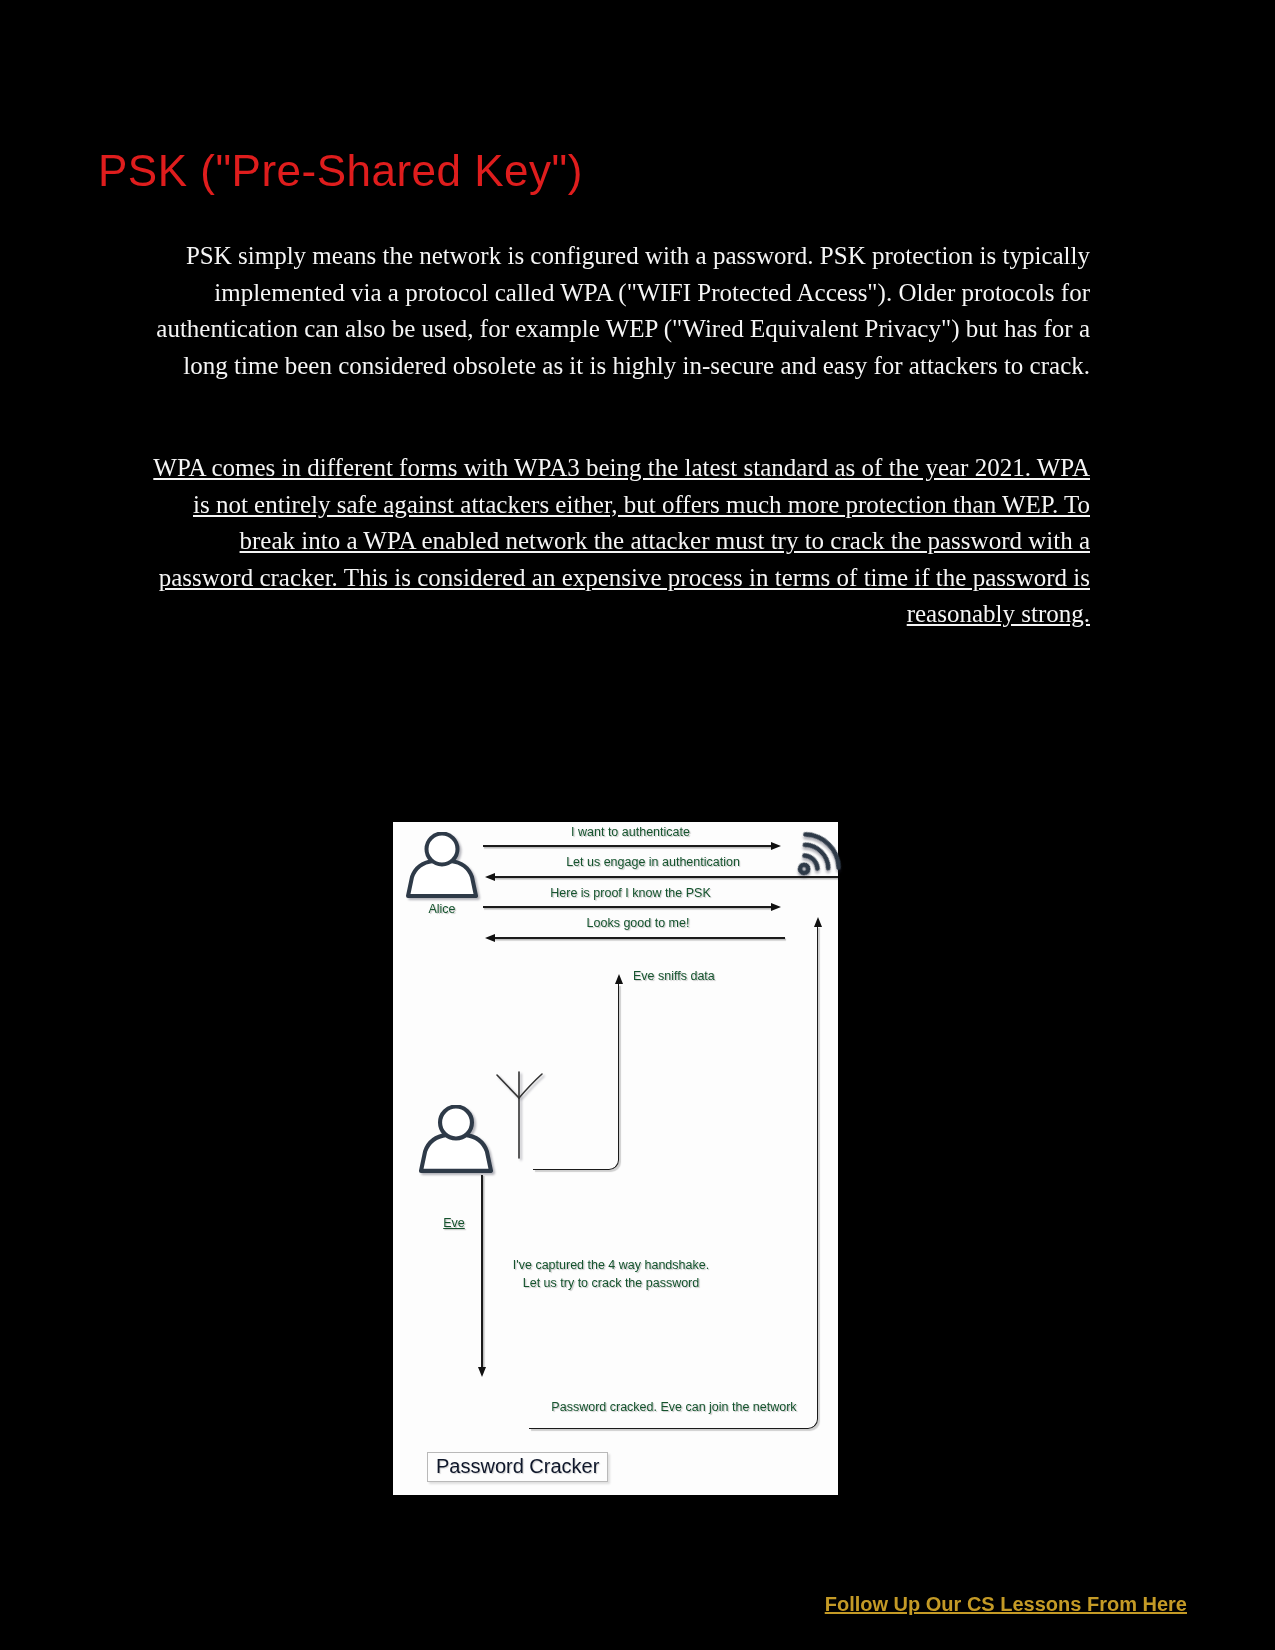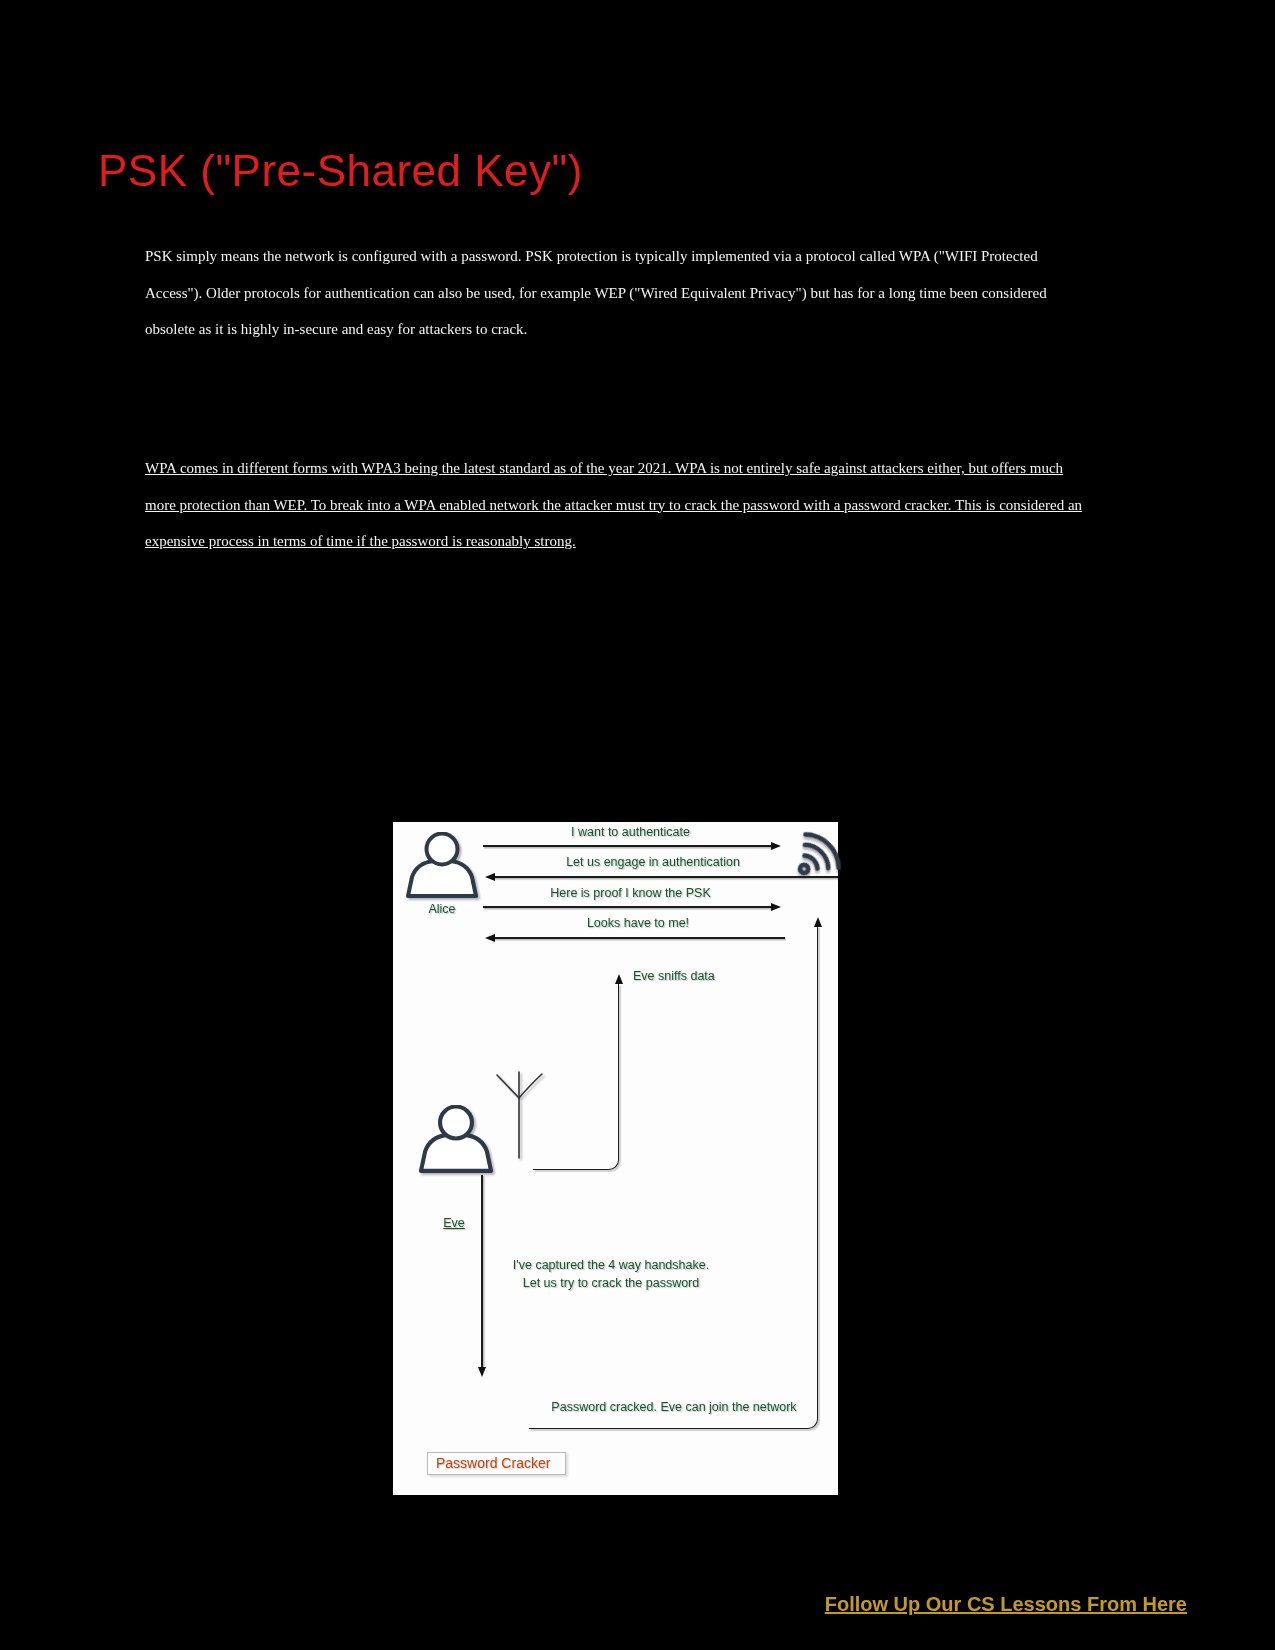--- a/index.html
+++ b/index.html
@@ -1,38 +1,38 @@
 <!DOCTYPE html>
 <html><head>
 <meta charset="utf-8">
 <style>
   html,body{margin:0;padding:0;background:#000;}
   .page{position:relative;width:1275px;height:1650px;background:#000;overflow:hidden;font-family:"Liberation Serif",serif;}
   .title{position:absolute;left:98px;top:146px;margin:0;font-family:"Liberation Sans",sans-serif;font-weight:400;font-size:44px;letter-spacing:0.5px;color:#df1d1d;}
-  .para{position:absolute;left:145px;width:945px;margin:0;font-size:15px;line-height:36.5px;color:#f5f5f5;}
+  .para{position:absolute;left:145px;width:945px;margin:0;font-size:25px;line-height:36.5px;color:#f5f5f5;text-align:right;}
   .p1{top:238px;}
   .p2{top:450px;text-decoration:underline;}
   .p3{top:661px;}
   .footer-link{position:absolute;top:1593px;right:88px;font-family:"Liberation Sans",sans-serif;font-weight:bold;font-size:20px;color:#c49a26;text-decoration:underline;cursor:pointer;}
 
   
   .diagram{position:absolute;left:393px;top:822px;width:445px;height:673px;background:#fdfdfd;font-family:"Liberation Sans",sans-serif;}
   .dg-label{position:absolute;font-size:12.5px;color:#14532d;text-shadow:1.2px 1.2px 1px rgba(0,0,0,0.22);white-space:nowrap;}
   .dg-center{text-align:center;}
   .line-h{position:absolute;height:1.5px;background:#1b1b1b;box-shadow:1px 1.5px 1px rgba(0,0,0,0.28);}
   .line-v{position:absolute;width:1.5px;background:#1b1b1b;box-shadow:1.5px 1px 1px rgba(0,0,0,0.28);}
   .elbow{position:absolute;border-right:1.5px solid #1b1b1b;border-bottom:1.5px solid #1b1b1b;border-bottom-right-radius:10px;box-shadow:2px 2px 1px rgba(0,0,0,0.18);}
   .ah{position:absolute;width:0;height:0;}
   .ah-right{border-top:4.5px solid transparent;border-bottom:4.5px solid transparent;border-left:10px solid #111;}
   .ah-left{border-top:4.5px solid transparent;border-bottom:4.5px solid transparent;border-right:10px solid #111;}
   .ah-up{border-left:4.5px solid transparent;border-right:4.5px solid transparent;border-bottom:10px solid #111;}
   .ah-down{border-left:4.5px solid transparent;border-right:4.5px solid transparent;border-top:10px solid #111;}
   .icon-abs{position:absolute;filter:drop-shadow(2px 2.5px 1px rgba(40,40,60,0.35));}
   .wifi-rot{transform:rotate(45deg);}
-  .cracker-box{position:absolute;left:34px;top:630px;border:1px solid #b9b9b9;background:#fdfdfd;padding:2px 15px 3px 8px;font-size:14px;color:#c2410c;text-shadow:1px 1px 1px rgba(0,0,0,0.18);box-shadow:2px 2px 2px rgba(0,0,0,0.12);white-space:nowrap;}
+  .cracker-box{position:absolute;left:34px;top:630px;border:1px solid #b9b9b9;background:#fdfdfd;padding:2px 8px 3px 8px;font-size:20px;color:#0f172a;text-shadow:1px 1px 1px rgba(0,0,0,0.18);box-shadow:2px 2px 2px rgba(0,0,0,0.12);white-space:nowrap;}
 </style>
 </head>
 <body>
 
 <div class="page">
 
   <h1 class="title">PSK ("Pre-Shared Key")</h1>
 
   <p class="para p1">PSK simply means the network is configured with a password. PSK protection is typically implemented via a protocol called WPA ("WIFI Protected Access"). Older protocols for authentication can also be used, for example WEP ("Wired Equivalent Privacy") but has for a long time been considered obsolete as it is highly in-secure and easy for attackers to crack.</p>
   <p class="para p2">WPA comes in different forms with WPA3 being the latest standard as of the year 2021. WPA is not entirely safe against attackers either, but offers much more protection than WEP. To break into a WPA enabled network the attacker must try to crack the password with a password cracker. This is considered an expensive process in terms of time if the password is reasonably strong.</p>
@@ -61,21 +61,21 @@
     <div class="ah ah-right" style="left:378px;top:19.5px;"></div>
 
     <div class="dg-label dg-center" style="left:95px;top:33px;width:330px;">Let us engage in authentication</div>
     <div class="line-h" style="left:101px;top:54px;width:344px;"></div>
     <div class="ah ah-left" style="left:92px;top:50.5px;"></div>
 
     <div class="dg-label dg-center" style="left:90px;top:64px;width:295px;">Here is proof I know the PSK</div>
     <div class="line-h" style="left:90px;top:84px;width:289px;"></div>
     <div class="ah ah-right" style="left:378px;top:80.5px;"></div>
 
-    <div class="dg-label dg-center" style="left:95px;top:94px;width:300px;">Looks have to me!</div>
+    <div class="dg-label dg-center" style="left:95px;top:94px;width:300px;">Looks good to me!</div>
     <div class="line-h" style="left:101px;top:115px;width:291px;"></div>
     <div class="ah ah-left" style="left:92px;top:111.5px;"></div>
 
     <div class="elbow" style="left:136px;top:104px;width:288px;height:502px;"></div>
     <div class="ah ah-up" style="left:420.5px;top:95px;"></div>
 
     <div class="elbow" style="left:140px;top:162px;width:85px;height:185px;"></div>
     <div class="ah ah-up" style="left:221.5px;top:152px;"></div>
     <div class="dg-label" style="left:240px;top:147px;">Eve sniffs data</div>
 

